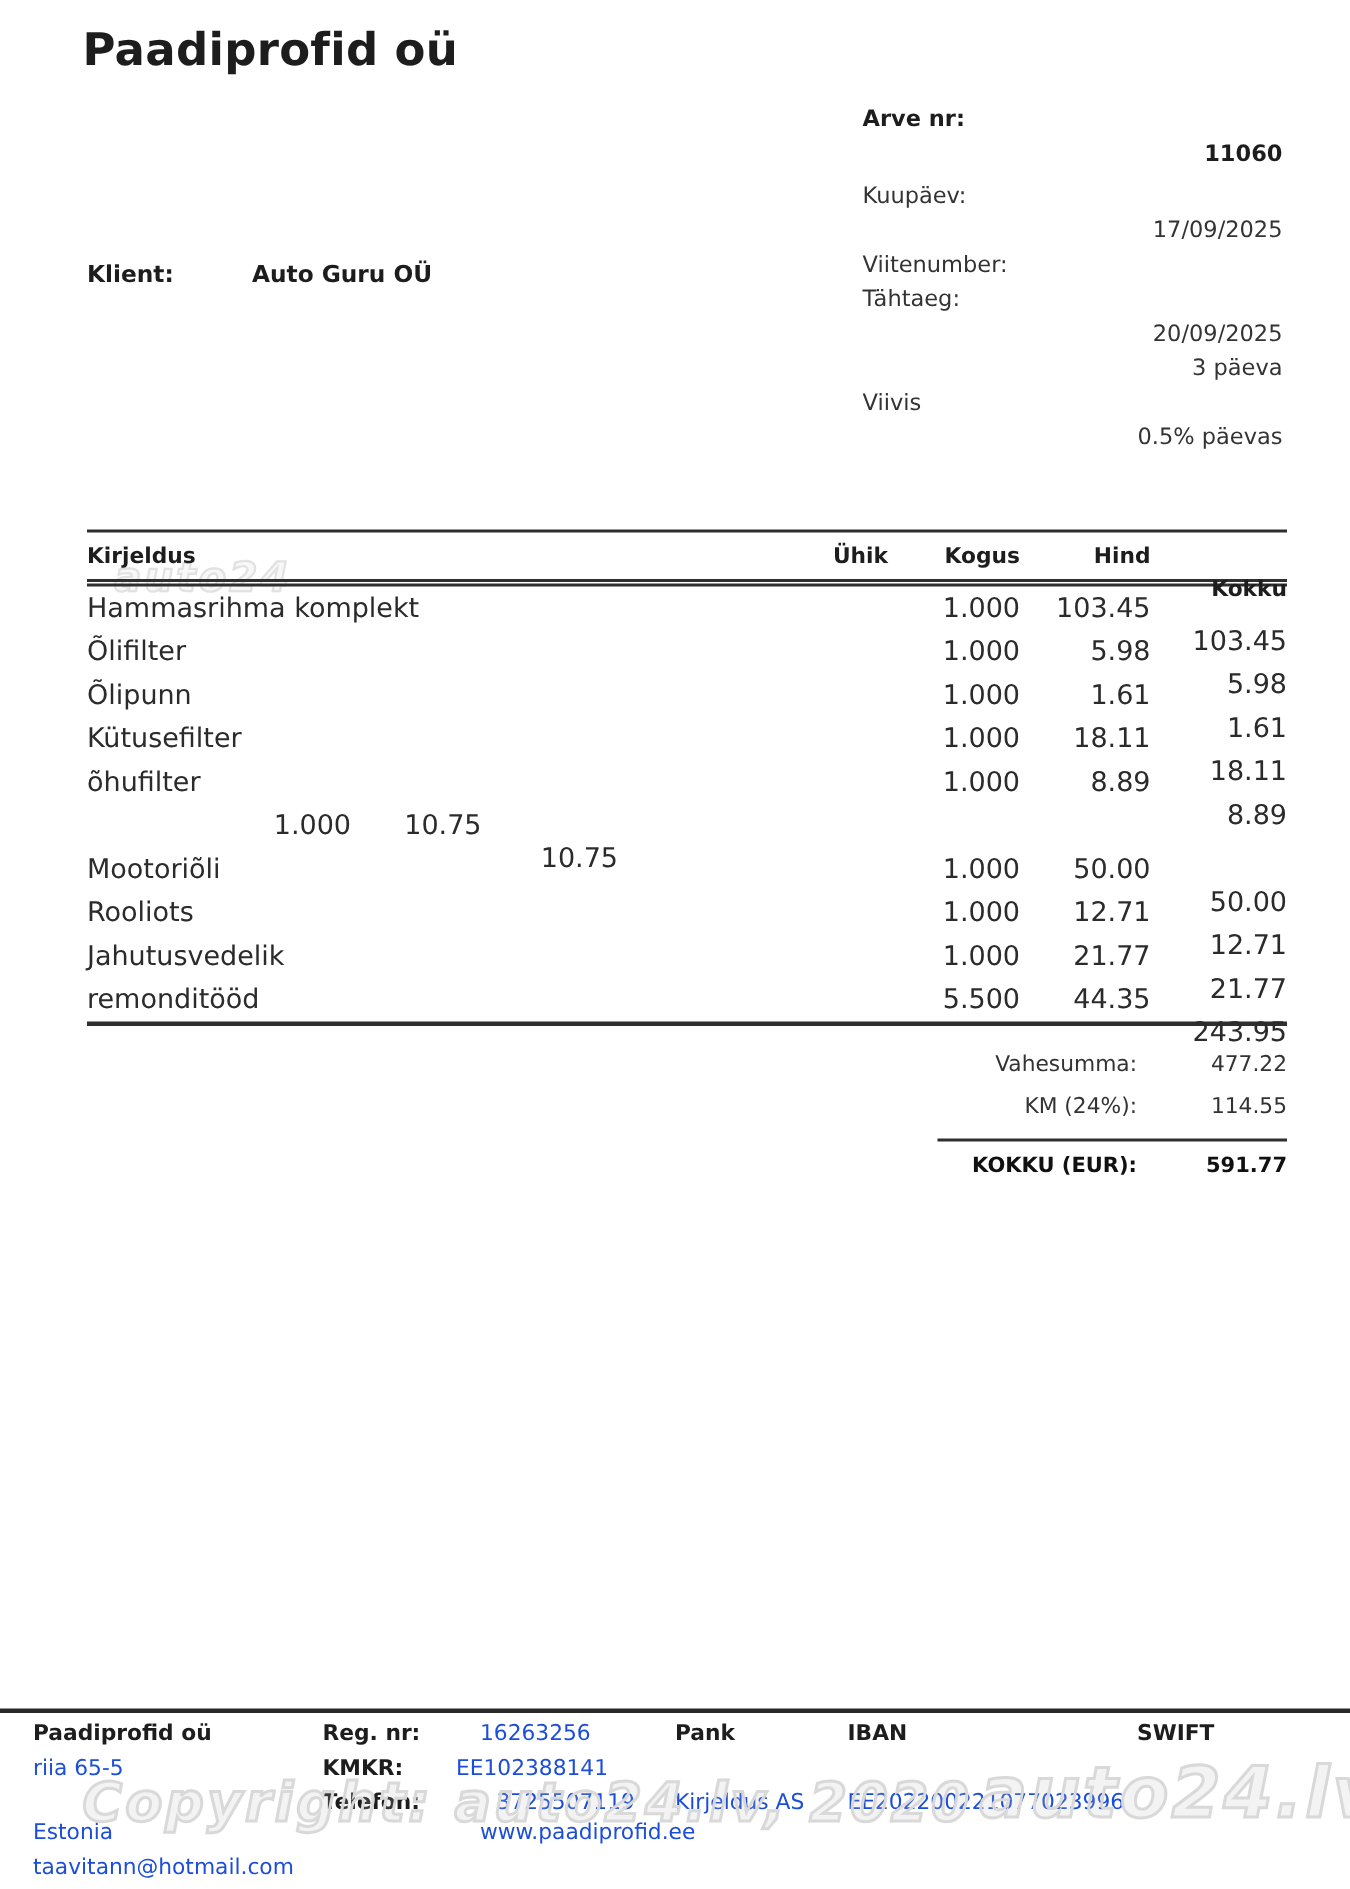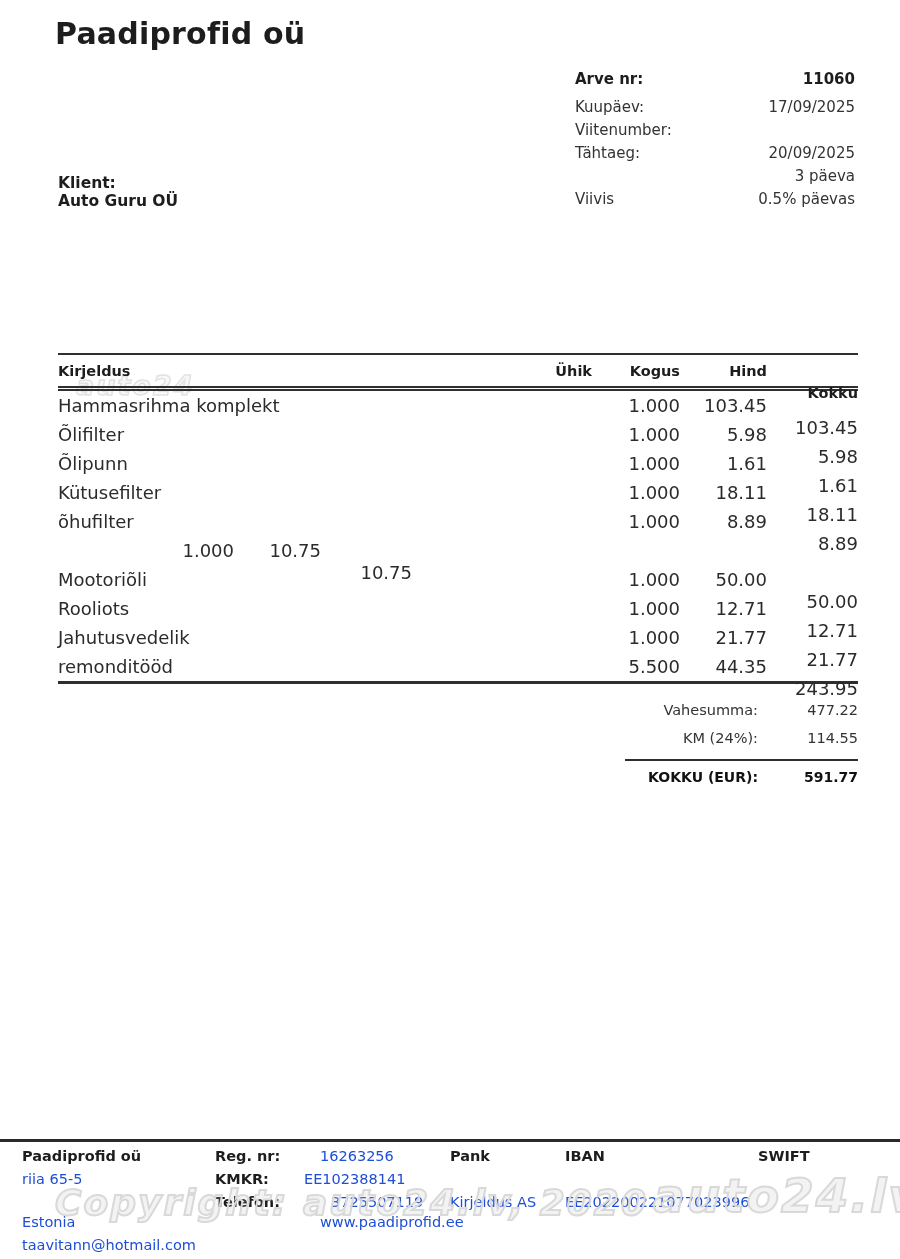--- a/index.html
+++ b/index.html
@@ -33,35 +33,35 @@
     position: absolute;
     left: 575px; top: 68px;
     width: 280px;
   }
   .meta-row {
     display: flex;
     justify-content: space-between;
     font-size: 15px;
     line-height: 23px;
     color: #333;
+    flex-direction: column;
   }
   .meta-row .m-label { text-align: left; white-space: nowrap; }
   .meta-row .m-value { text-align: right; white-space: nowrap; }
   .meta-row.bold { font-weight: 700; color: #1d1d1d; }
   .meta-row.first { margin-bottom: 5px; }
 
   
   .client-row {
     position: absolute;
     left: 58px; top: 174px;
     display: flex;
     font-size: 15.5px;
     font-weight: 700;
     color: #1d1d1d;
-    flex-direction: column;
   }
   .client-row .c-label { width: 110px; }
 
   
   .items {
     position: absolute;
     left: 58px; top: 353px;
     width: 800px;
   }
   .items-topline { border-top: 2px solid #2f2f2f; }

